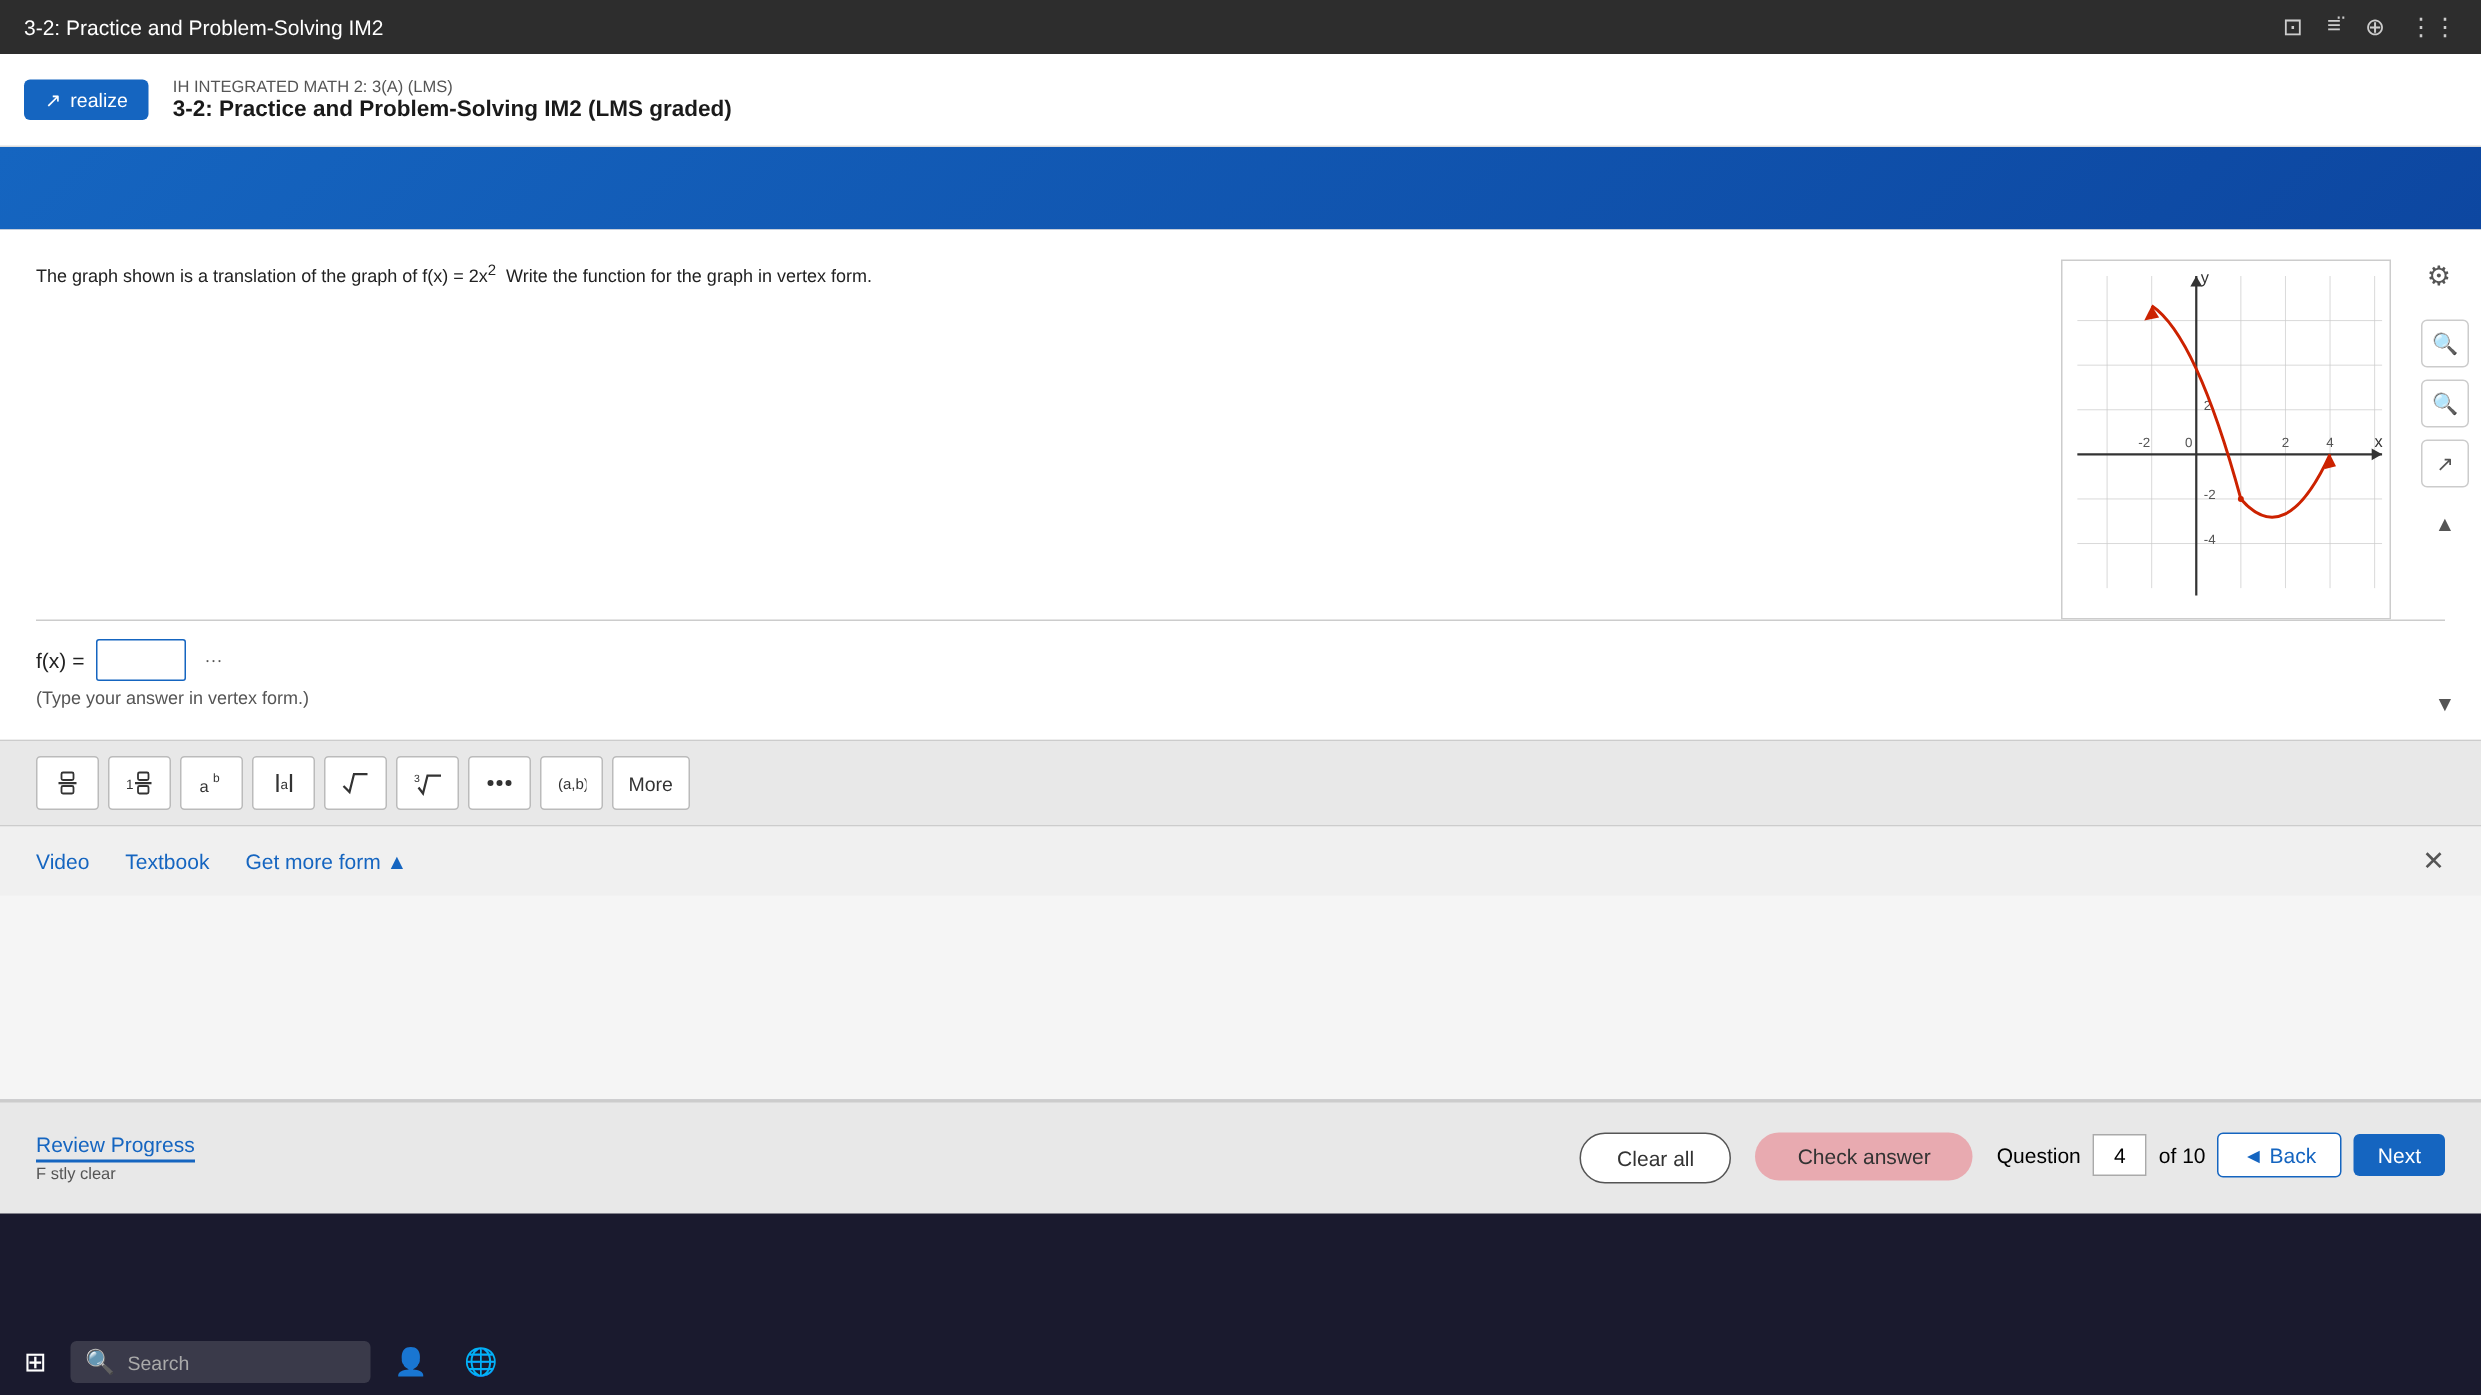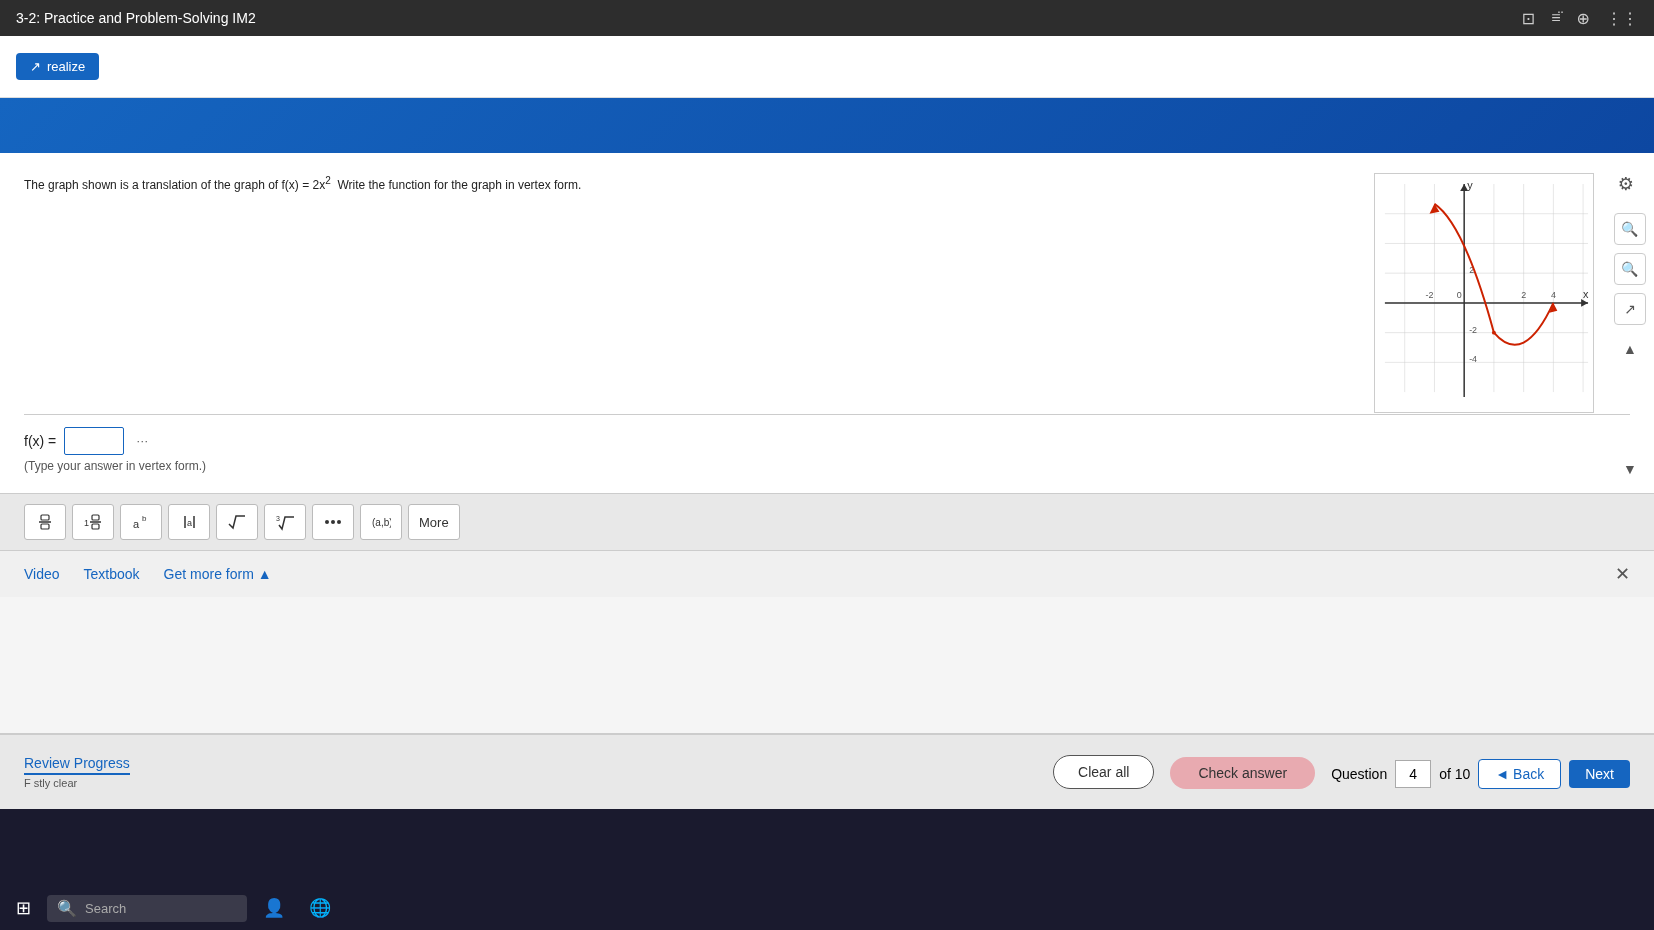--- a/index.html
+++ b/index.html
@@ -219,21 +219,21 @@
     .review-progress-link {
       color: #1565c0;
       text-decoration: none;
       font-size: 14px;
       cursor: pointer;
       border-bottom: 2px solid #1565c0;
       padding-bottom: 2px;
     }
     .bottom-left { display: flex; flex-direction: column; gap: 2px; justify-content: flex-end; }
     .mostly-clear { font-size: 11px; color: #555; }
-    .bottom-right { display: flex; align-items: flex-end; gap: 16px; }
+    .bottom-right { display: flex; align-items: flex-start; gap: 16px; }
     .clear-all-btn {
       background: #fff;
       border: 1px solid #555;
       border-radius: 20px;
       padding: 8px 24px;
       cursor: pointer;
       font-size: 14px;
       color: #333;
     }
     .check-answer-btn {
@@ -332,20 +332,24 @@
     <span class="title-icon">⊕</span>
     <span class="title-icon">⋮⋮</span>
   </div>
 </div>
 
 <div class="header">
   <button class="realize-btn">
     <span>↗</span>
     <span>realize</span>
   </button>
+  <div class="header-text">
+    <span class="header-subtitle">IH INTEGRATED MATH 2: 3(A) (LMS)</span>
+    <span class="header-title">3-2: Practice and Problem-Solving IM2 (LMS graded)</span>
+  </div>
 </div>
 
 <div class="blue-banner"></div>
 
 <div class="main-content">
 
   <div class="question-area" style="min-height: 340px;">
 
     <div class="question-text">
       <span>The graph shown is a translation of the graph of f(x) = 2x<sup>2</sup>&nbsp; Write the function for the graph in vertex form.</span>

